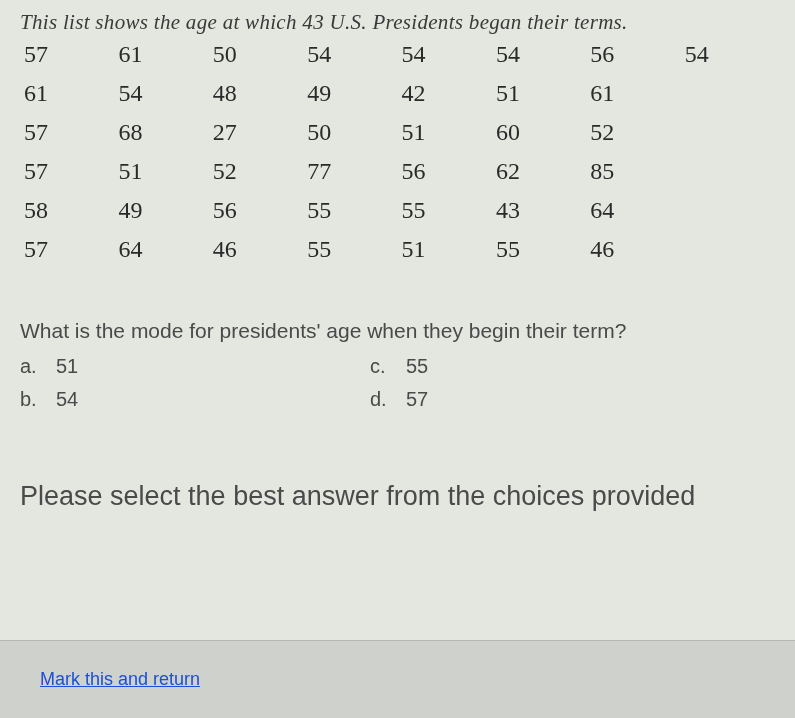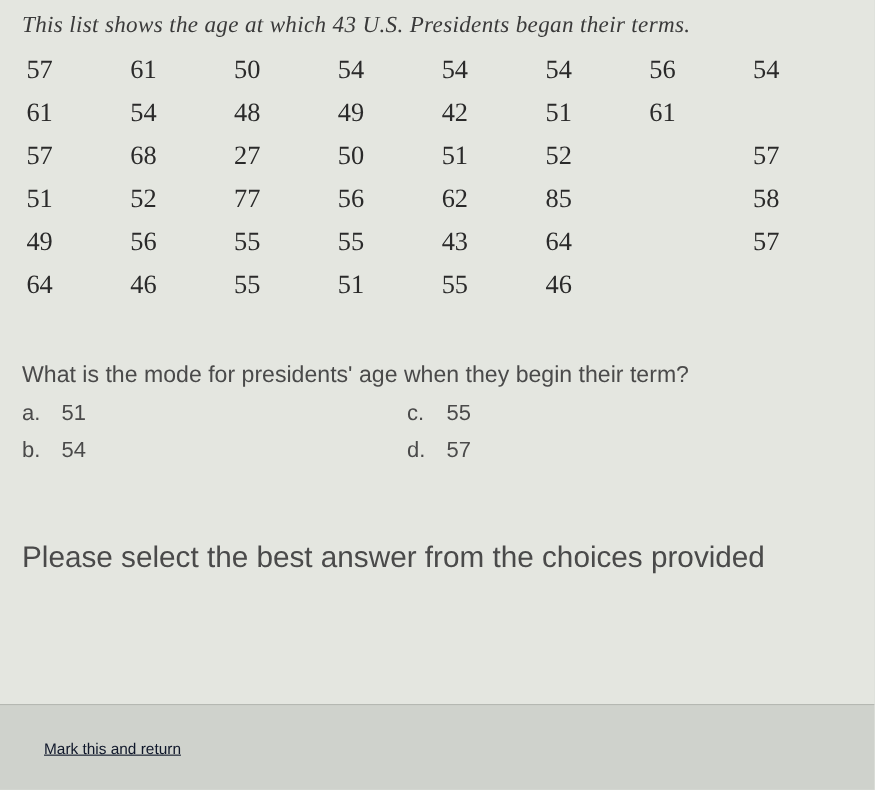--- a/index.html
+++ b/index.html
@@ -17,21 +17,20 @@
     }
     .content-area {
       background: #e4e6e0;
       padding: 10px 20px;
       min-height: 640px;
     }
     .intro-text {
       font-style: italic;
       font-size: 21px;
       color: #3a3a3a;
-      margin-bottom: 10px;
       letter-spacing: 0.3px;
     }
     .data-table {
       display: grid;
       grid-template-columns: repeat(8, 1fr);
       gap: 0;
       max-width: 760px;
       margin-bottom: 50px;
     }
     .data-cell {
@@ -78,22 +77,22 @@
       height: 78px;
       background: #cfd2cc;
       border-top: 1px solid #b5b8b2;
       display: flex;
       align-items: center;
       justify-content: space-between;
       padding: 0 30px 0 40px;
     }
     .mark-return {
       font-family: Arial, sans-serif;
-      font-size: 14px;
-      color: #0f172a;
+      font-size: 18px;
+      color: #1d4ed8;
       text-decoration: underline;
       cursor: pointer;
     }
     .save-exit-btn {
       background: #e8eae4;
       border: 1px solid #9a9d97;
       border-radius: 3px;
       padding: 12px 24px;
       font-family: Arial, sans-serif;
       font-size: 18px;
@@ -126,20 +125,21 @@
     <div class="data-cell">42</div>
     <div class="data-cell">51</div>
     <div class="data-cell">61</div>
     <div class="data-cell"></div>
 
     <div class="data-cell">57</div>
     <div class="data-cell">68</div>
     <div class="data-cell">27</div>
     <div class="data-cell">50</div>
     <div class="data-cell">51</div>
+    <div class="data-cell">60</div>
     <div class="data-cell">52</div>
     <div class="data-cell"></div>
 
     <div class="data-cell">57</div>
     <div class="data-cell">51</div>
     <div class="data-cell">52</div>
     <div class="data-cell">77</div>
     <div class="data-cell">56</div>
     <div class="data-cell">62</div>
     <div class="data-cell">85</div>

